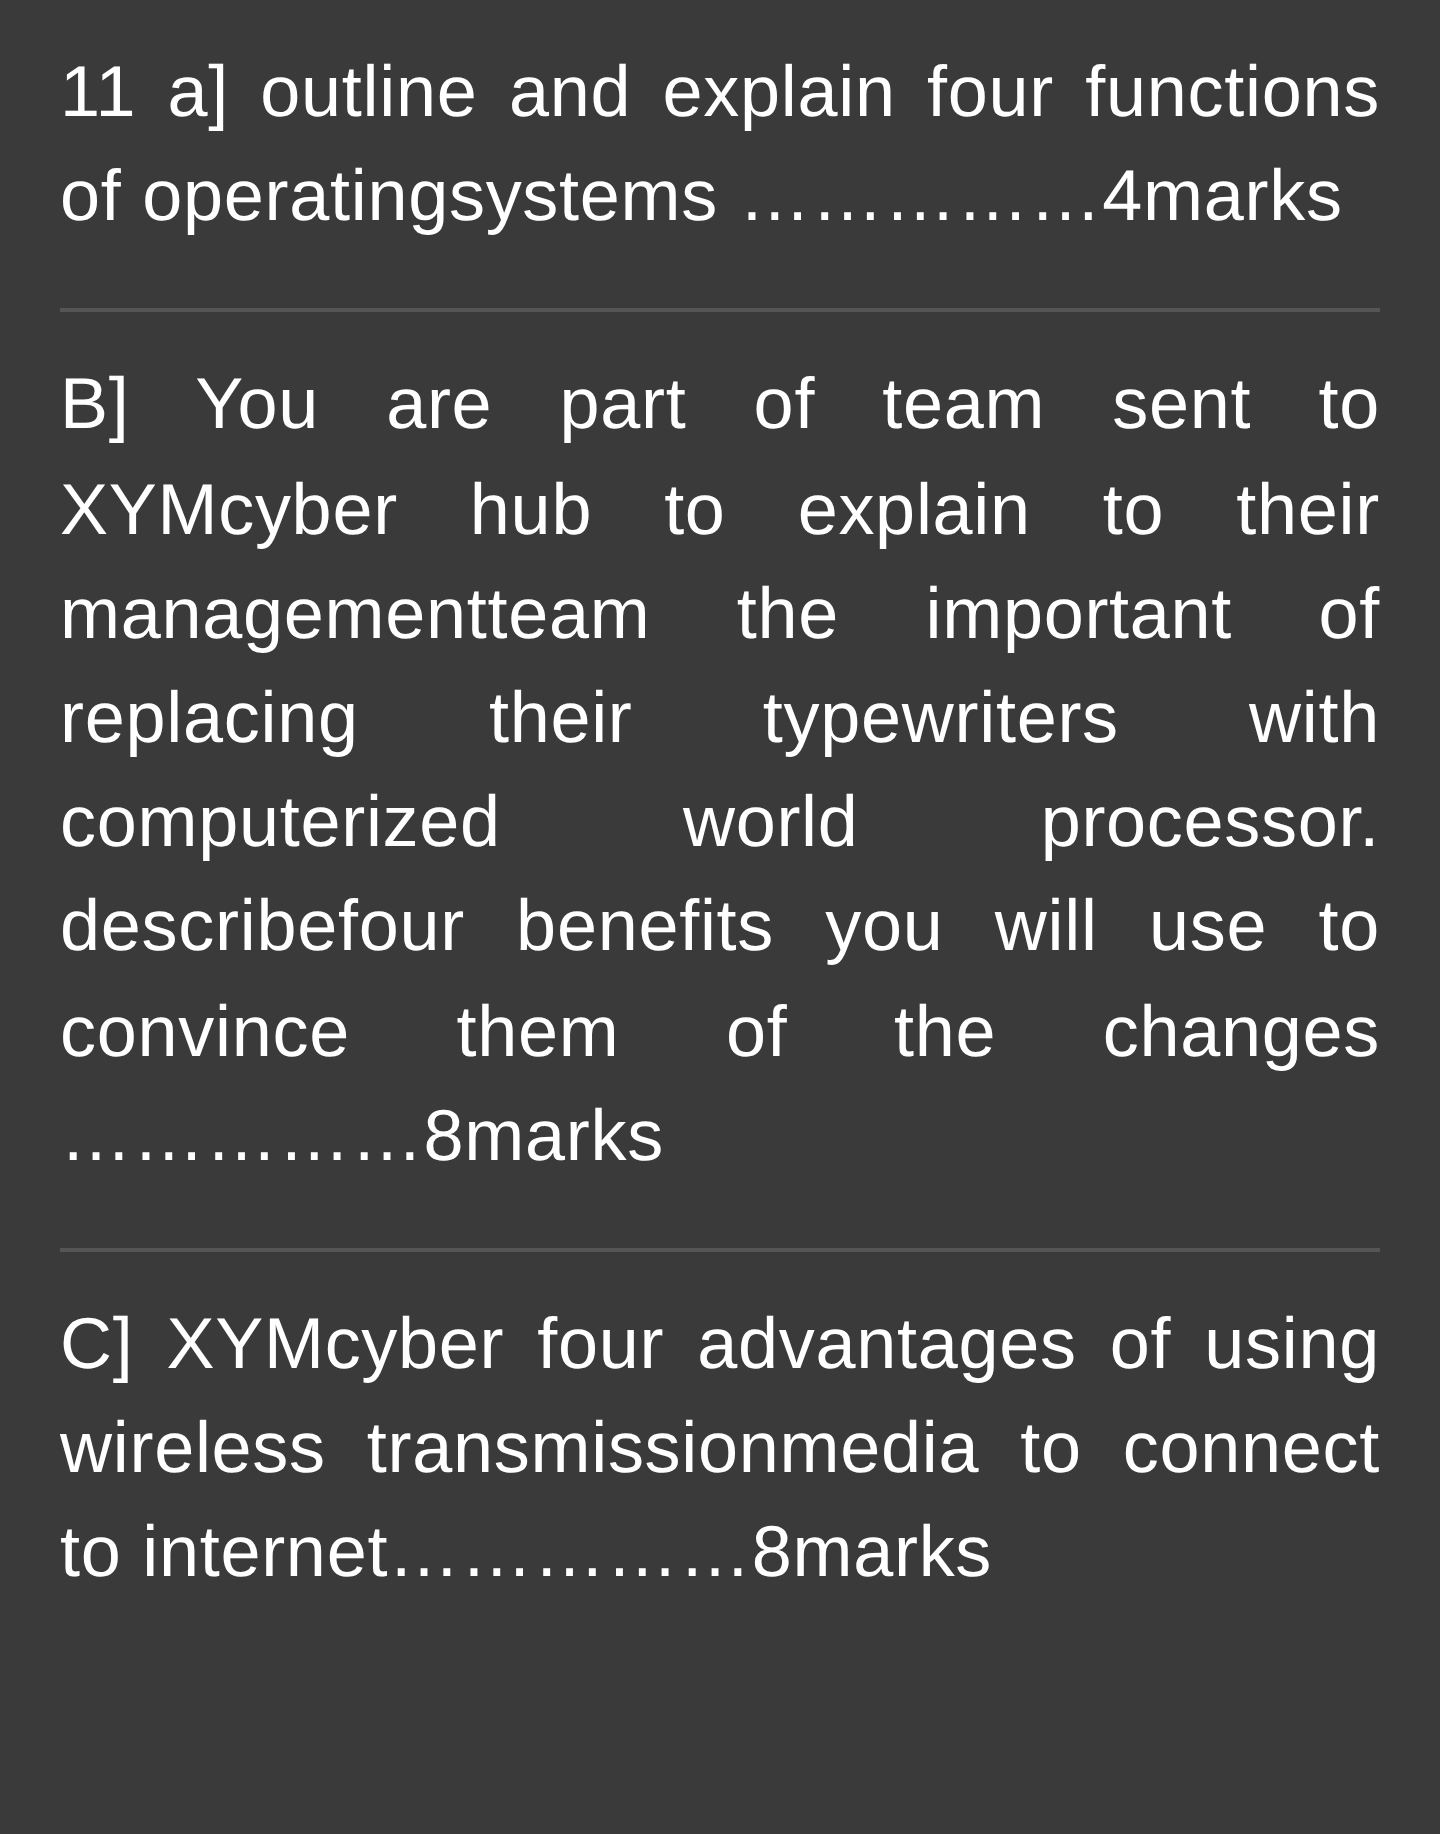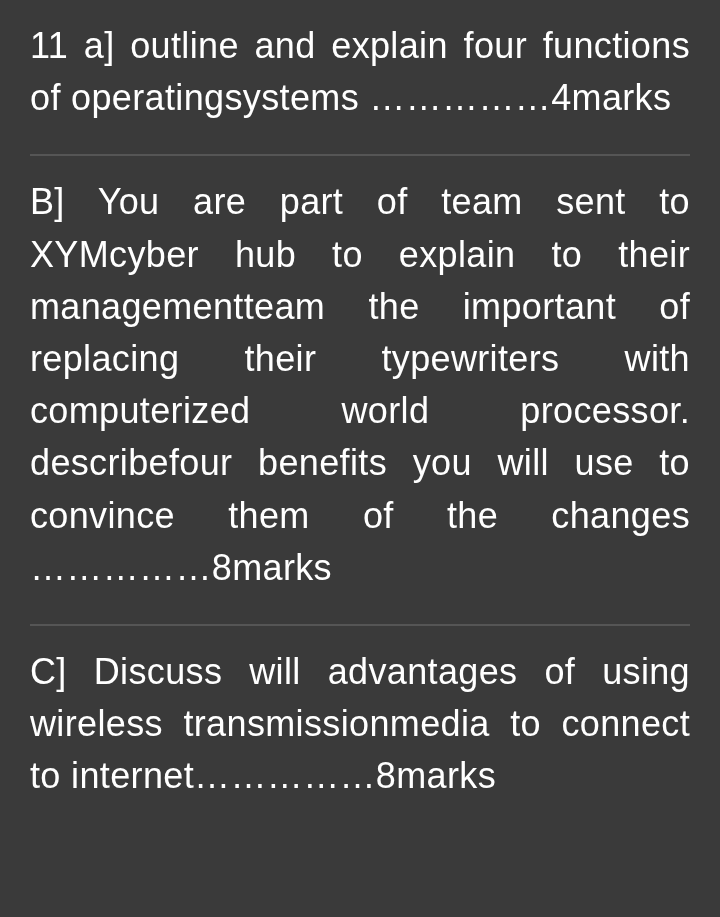--- a/index.html
+++ b/index.html
@@ -55,16 +55,16 @@
 
   <div class="divider"></div>
 
   <div class="question-block">
     <p class="question-text">B]  You  are part  of  team  sent  to XYMcyber  hub  to  explain  to  their managementteam  the  important  of replacing  their  typewriters  with computerized  world  processor. describefour benefits  you will  use  to convince  them  of  the  changes ……………8marks</p>
   </div>
 
   <div class="divider"></div>
 
   <div class="question-block">
-    <p class="question-text">C]  Discuss  will  advantages  of  using wireless  transmissionmedia  to connect to internet……………8marks</p>
+    <p class="question-text">C]  XYMcyber  four  advantages  of  using wireless  transmissionmedia  to connect to internet……………8marks</p>
   </div>
 
 </div>
 
 </body></html>

